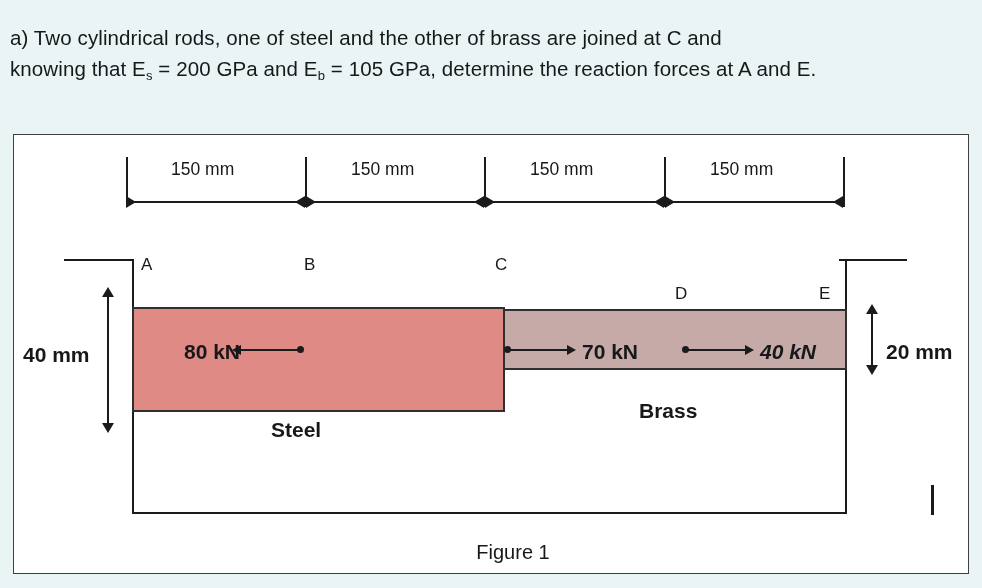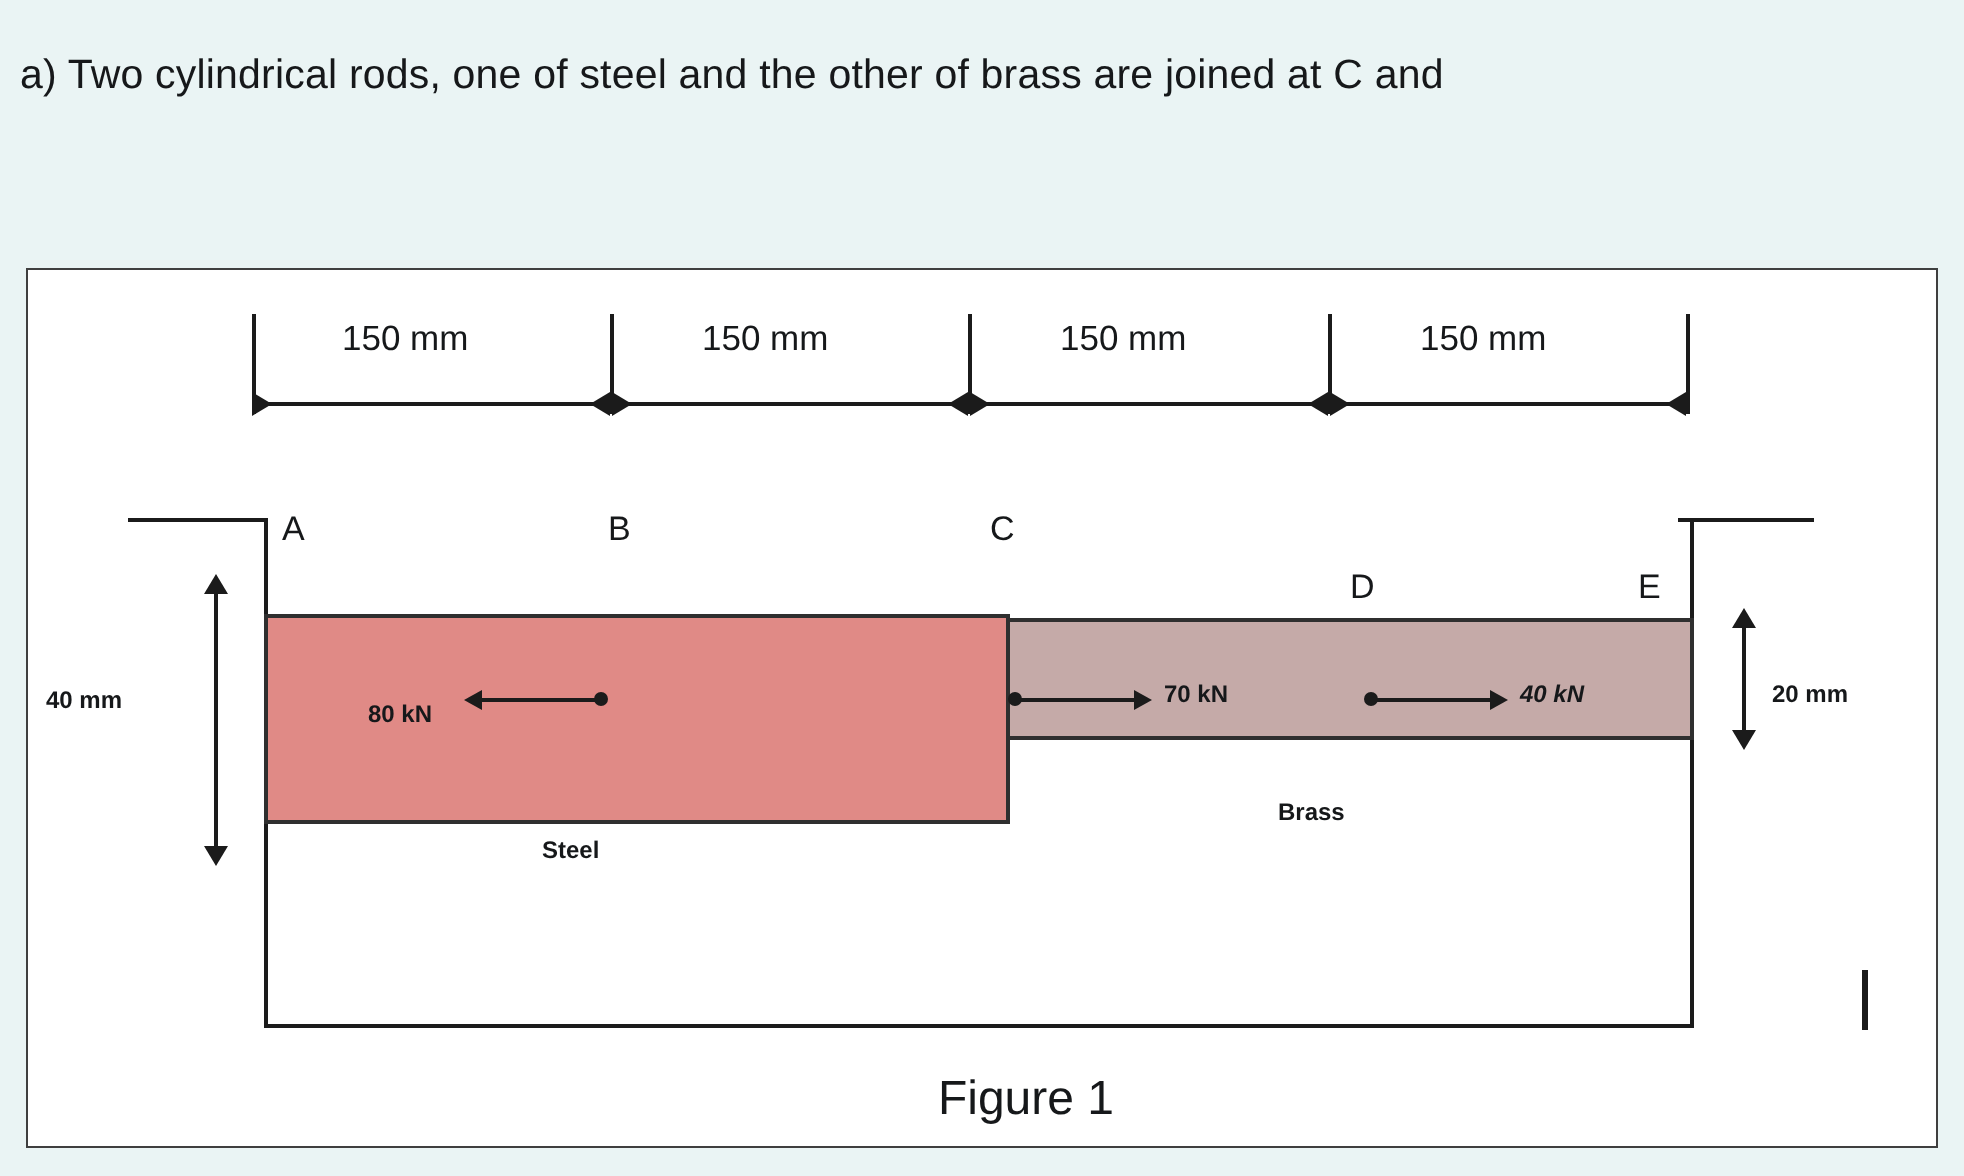--- a/index.html
+++ b/index.html
@@ -20,28 +20,28 @@
   }
   .prompt sub{font-size:13px;vertical-align:baseline;position:relative;top:4px;}
 
   
   .figure{
     position:absolute;left:13px;top:134px;width:956px;height:440px;
     background:#ffffff;border:1px solid #3f3f3f;box-sizing:border-box;
   }
   .fig-caption{
     position:absolute;left:0;right:0;bottom:9px;text-align:center;
-    font-size:24px;color:#16181a;padding-left:44px;
+    font-size:20px;color:#16181a;padding-left:44px;
   }
 
   
   .hline{position:absolute;background:#1b1b1b;height:2px;}
   .vline{position:absolute;background:#1b1b1b;width:2px;}
   .lbl{position:absolute;font-size:17px;color:#16181a;white-space:nowrap;}
-  .lbl-b{position:absolute;font-size:12px;color:#16181a;white-space:nowrap;font-weight:bold;}
+  .lbl-b{position:absolute;font-size:21px;color:#16181a;white-space:nowrap;font-weight:bold;}
 
   
   .dim-lbl{position:absolute;top:24px;font-size:17.5px;color:#16181a;white-space:nowrap;}
 
   
   .ar{position:absolute;width:0;height:0;}
   .ar-l{border-top:6px solid transparent;border-bottom:6px solid transparent;border-right:10px solid #1b1b1b;}
   .ar-r{border-top:6px solid transparent;border-bottom:6px solid transparent;border-left:10px solid #1b1b1b;}
   .ar-u{border-left:6px solid transparent;border-right:6px solid transparent;border-bottom:10px solid #1b1b1b;}
   .ar-d{border-left:6px solid transparent;border-right:6px solid transparent;border-top:10px solid #1b1b1b;}
@@ -55,20 +55,21 @@
 
   .dot{position:absolute;width:7px;height:7px;border-radius:50%;background:#1b1b1b;}
 </style>
 </head>
 <body>
 
 <div class="page">
 
   <div class="prompt">
     <div>a) Two cylindrical rods, one of steel and the other of brass are joined at C and</div>
+    <div><span>knowing that E</span><sub>s</sub><span> = 200 GPa and E</span><sub>b</sub><span> = 105 GPa, determine the reaction forces at A and E.</span></div>
   </div>
 
   <div class="figure">
 
     <div class="hline" style="left:112px;top:66px;width:718px;"></div>
 
     <div class="vline" style="left:112px;top:22px;height:50px;"></div>
     <div class="vline" style="left:291px;top:22px;height:50px;"></div>
     <div class="vline" style="left:470px;top:22px;height:50px;"></div>
     <div class="vline" style="left:650px;top:22px;height:50px;"></div>
@@ -103,21 +104,21 @@
 
     <div class="lbl" style="left:127px;top:120px;">A</div>
     <div class="lbl" style="left:290px;top:120px;">B</div>
     <div class="lbl" style="left:481px;top:120px;">C</div>
     <div class="lbl" style="left:661px;top:149px;">D</div>
     <div class="lbl" style="left:805px;top:149px;">E</div>
 
     <div class="dot" style="left:283px;top:211px;"></div>
     <div class="hline" style="left:227px;top:214px;width:60px;"></div>
     <div class="ar ar-l-s" style="left:218px;top:210px;"></div>
-    <div class="lbl-b" style="left:170px;top:215px;">80 kN</div>
+    <div class="lbl-b" style="left:170px;top:205px;">80 kN</div>
 
     <div class="dot" style="left:490px;top:211px;"></div>
     <div class="hline" style="left:494px;top:214px;width:60px;"></div>
     <div class="ar ar-r-s" style="left:553px;top:210px;"></div>
     <div class="lbl-b" style="left:568px;top:205px;">70 kN</div>
 
     <div class="dot" style="left:668px;top:211px;"></div>
     <div class="hline" style="left:672px;top:214px;width:60px;"></div>
     <div class="ar ar-r-s" style="left:731px;top:210px;"></div>
     <div class="lbl-b" style="left:746px;top:205px;font-style:italic;">40 kN</div>

